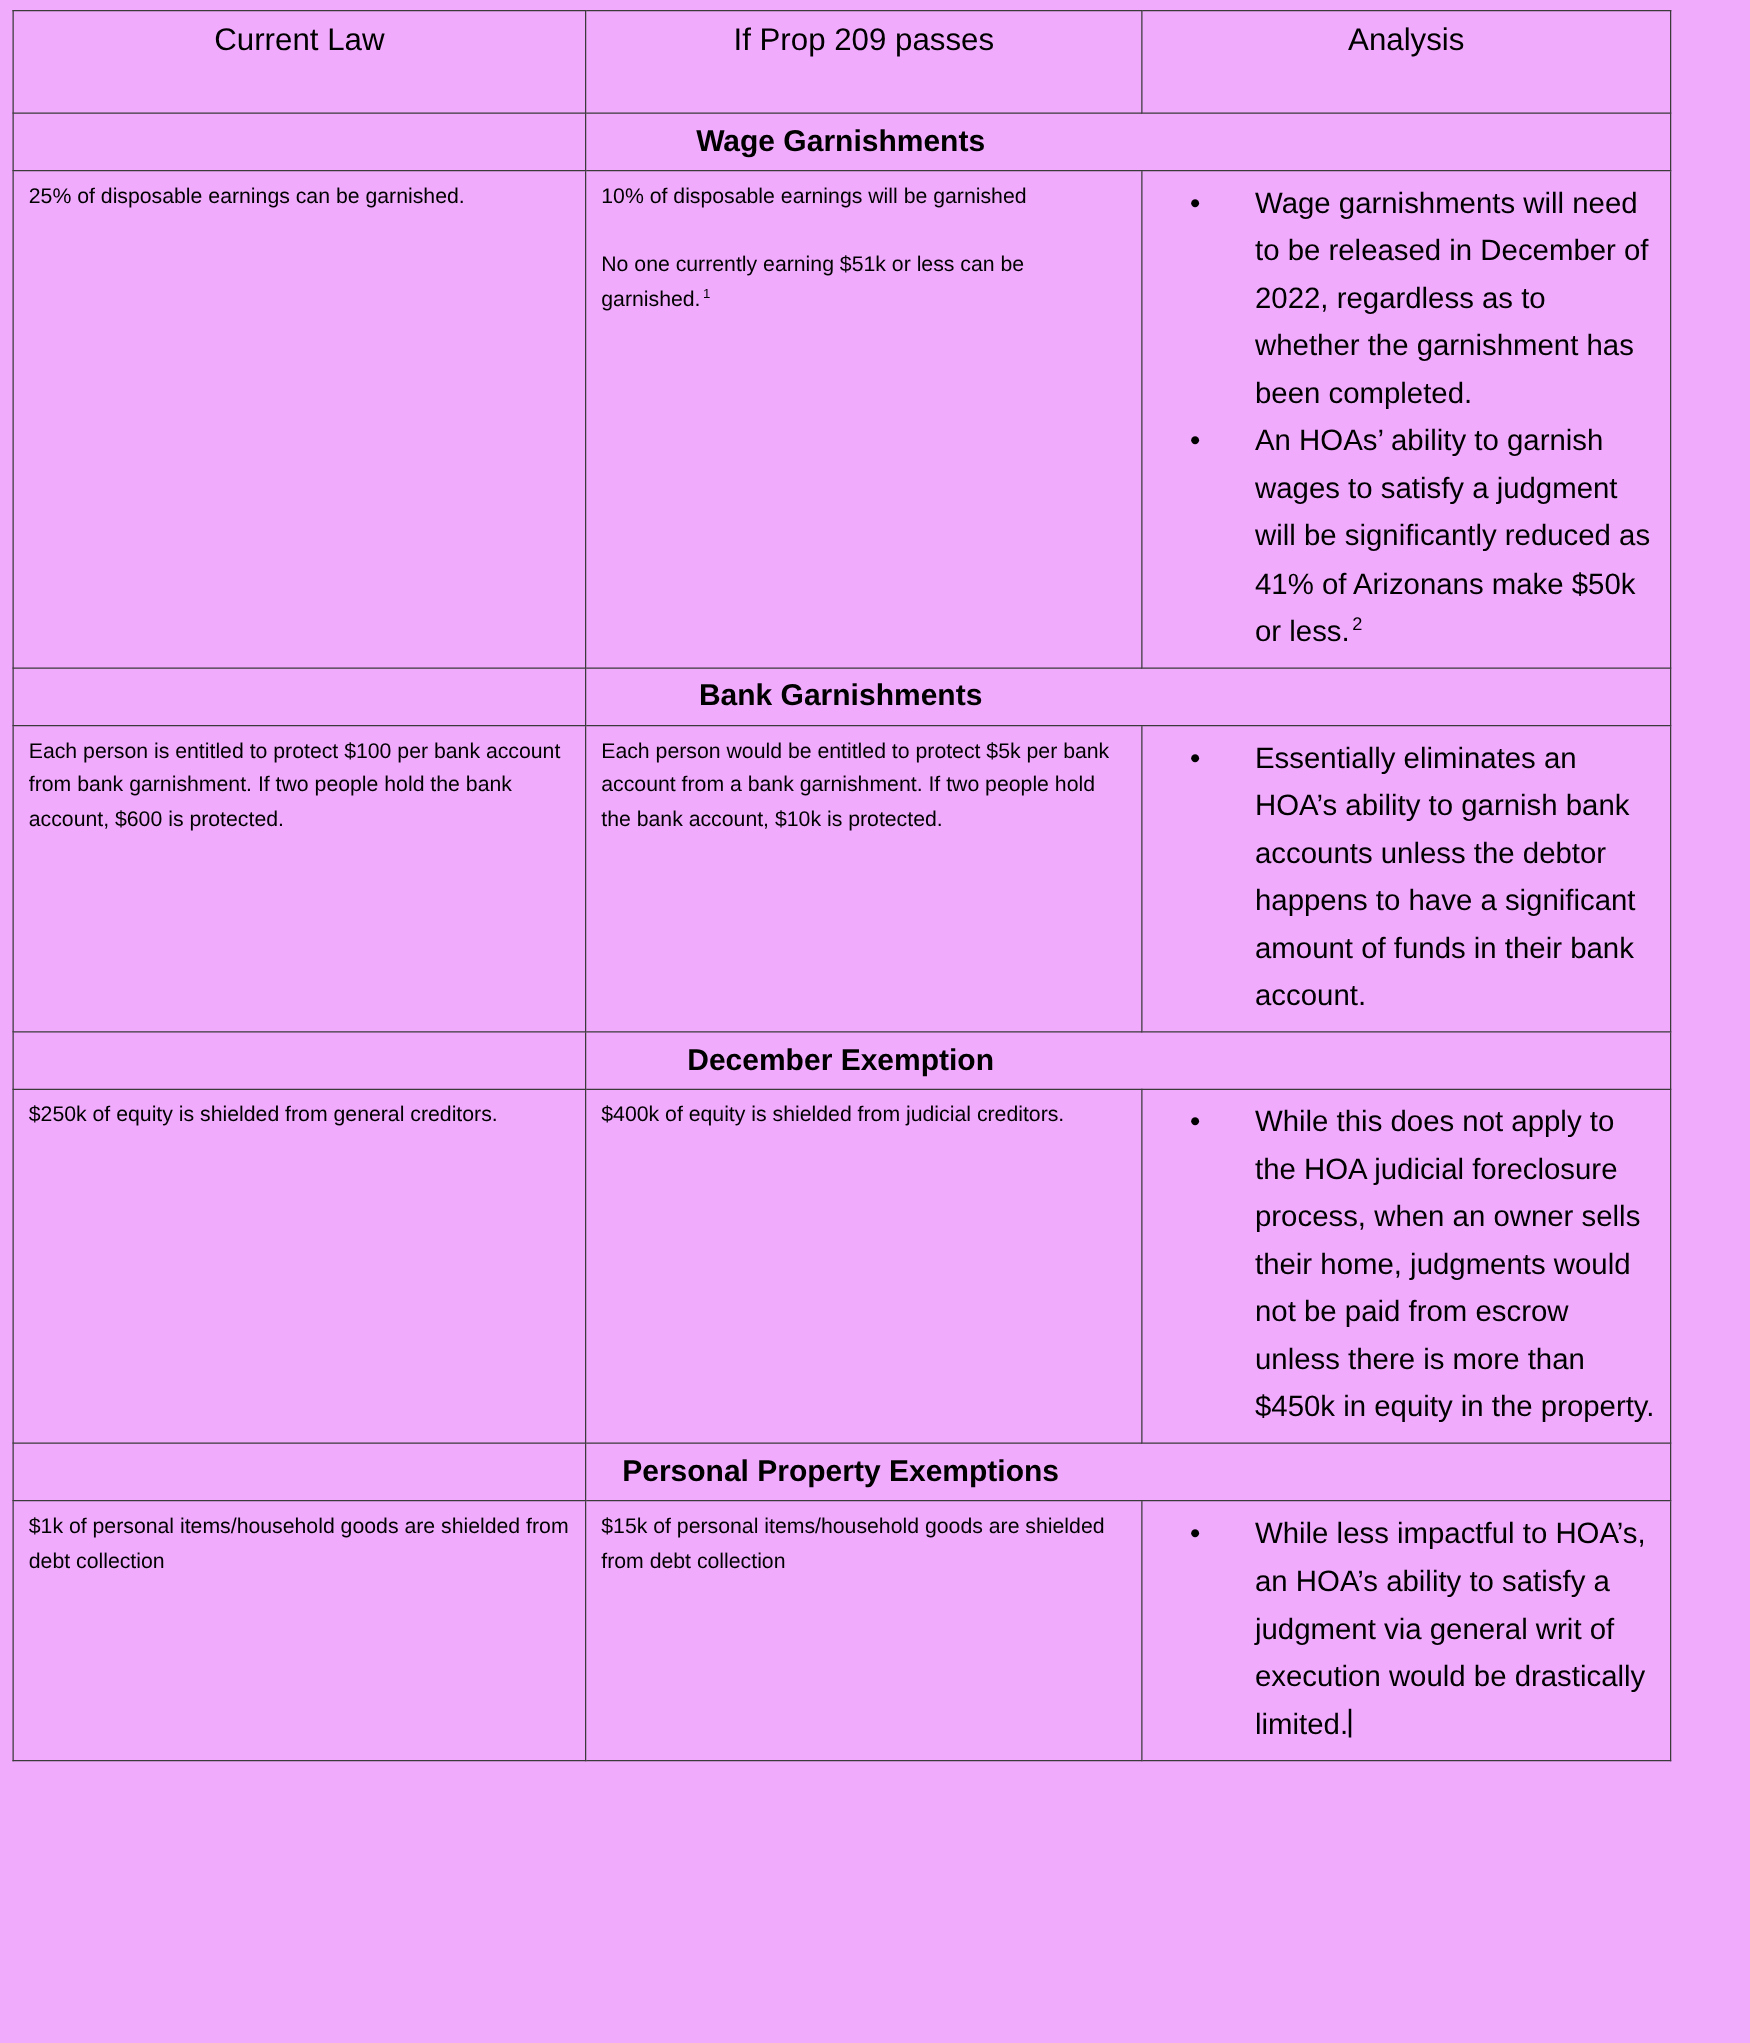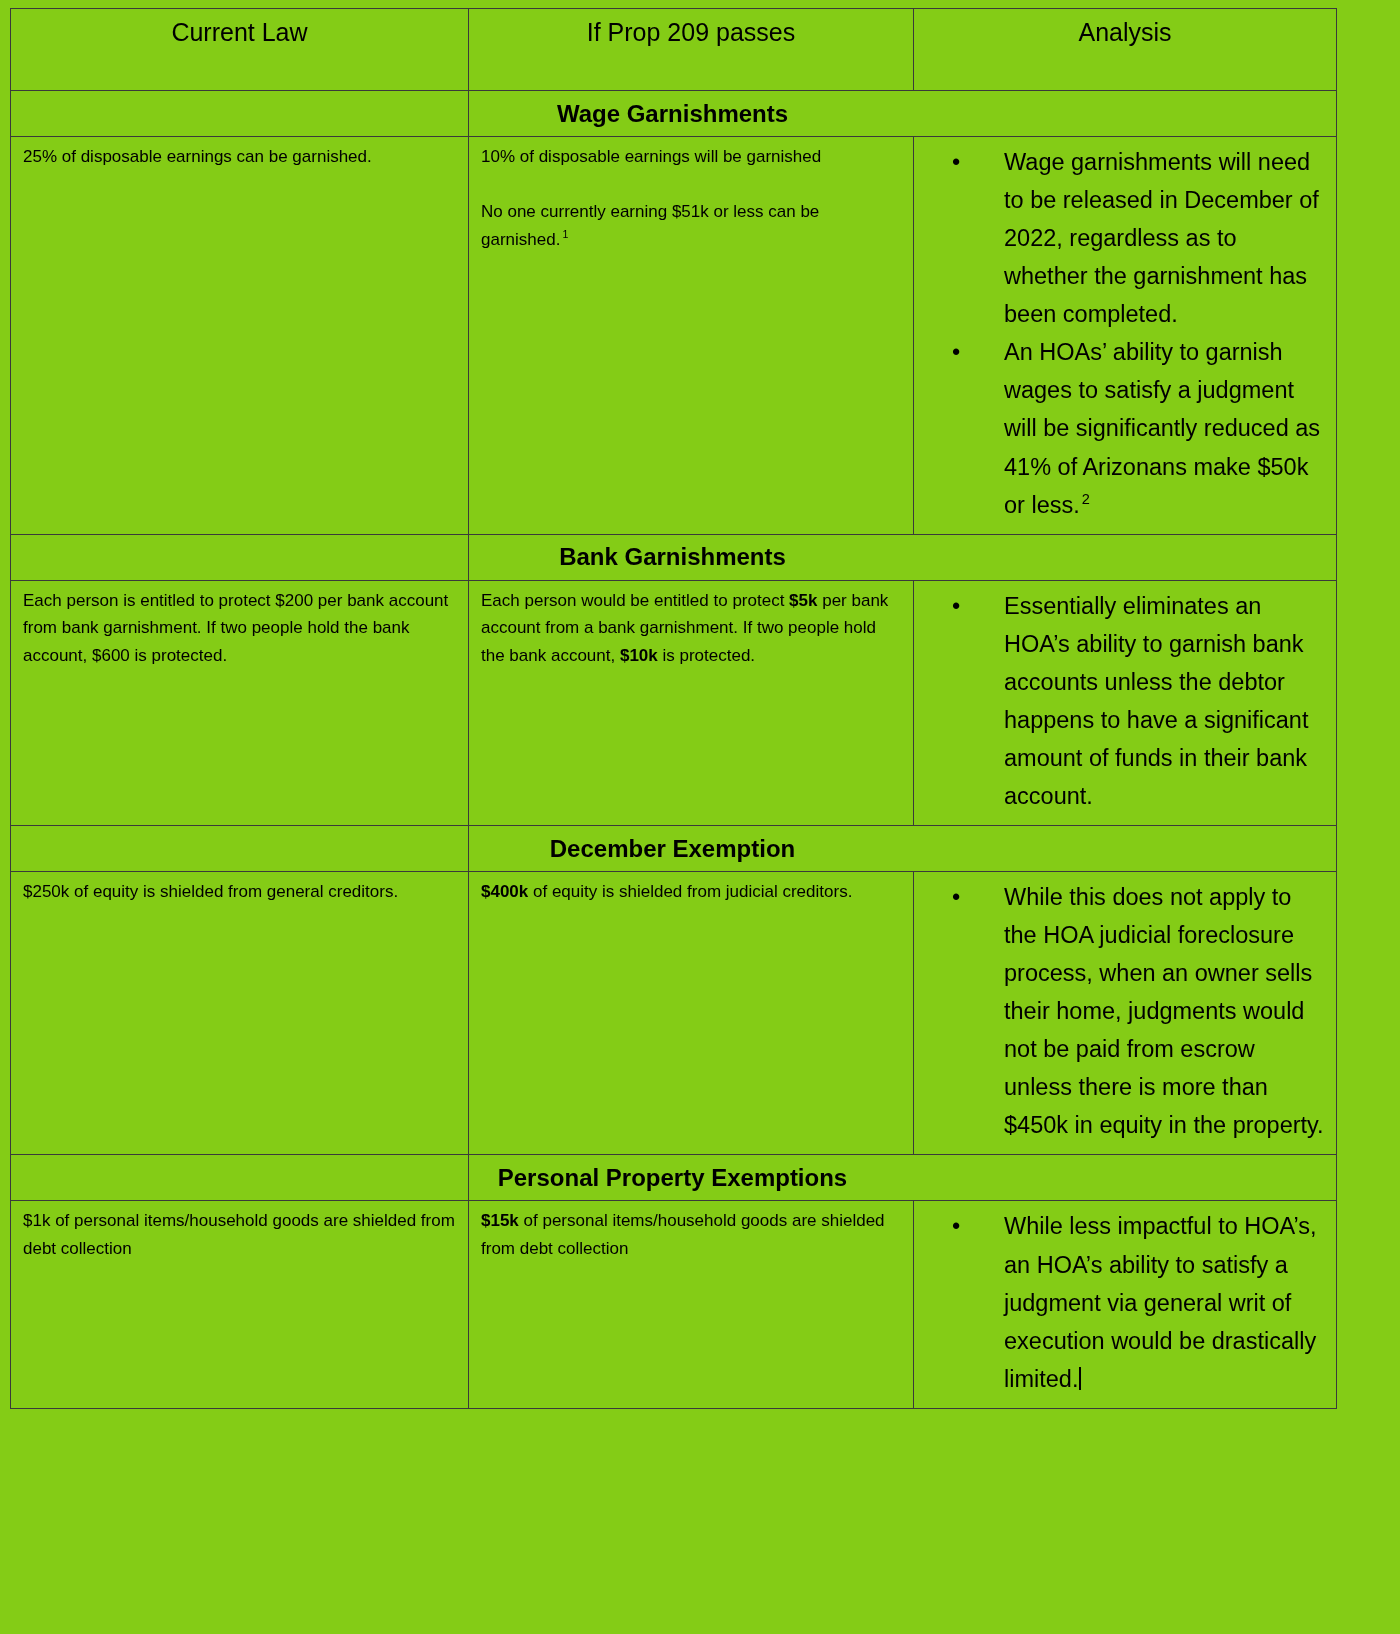--- a/index.html
+++ b/index.html
@@ -12,21 +12,21 @@
     height: 1634px;
     font-family: "Liberation Sans", sans-serif;
     color: #000000;
     overflow: hidden;
   }
 
   .doc-page {
     width: 1400px;
     height: 1634px;
     position: relative;
-    background: #84cc16;
+    background: #f0abfc;
     box-sizing: border-box;
   }
 
   table.prop-table {
     position: absolute;
     left: 10px;
     top: 8px;
     width: 1326px;
     border-collapse: collapse;
     table-layout: fixed;
@@ -91,21 +91,21 @@
     display: block;
     font-size: 17px;
     line-height: 1.62;
   }
   .cell-text p {
     margin: 0;
   }
   .cell-text p.gap {
     margin-top: 1.62em;
   }
-  .cell-text b { font-weight: bold; margin-top: 48px; }
+  .cell-text b { font-weight: normal; margin-top: 48px; }
   sup {
     font-size: 0.62em;
     vertical-align: super;
     line-height: 0;
     padding-left: 2px;
   }
 
   
   ul.analysis-list {
     margin: 0;
@@ -197,21 +197,21 @@
 
       <tr class="section-row">
         <td class="sec-left"></td>
         <td class="sec-span" colspan="2">
           <span class="sec-title">Bank Garnishments</span>
         </td>
       </tr>
       <tr>
         <td>
           <span class="cell-text">
-            <p>Each person is entitled to protect $200 per bank account from bank garnishment. If two people hold the bank account, $600 is protected.</p>
+            <p>Each person is entitled to protect $100 per bank account from bank garnishment. If two people hold the bank account, $600 is protected.</p>
           </span>
         </td>
         <td>
           <span class="cell-text">
             <p><span>Each person would be entitled to protect </span><b>$5k</b><span> per bank account from a bank garnishment. If two people hold the bank account, </span><b>$10k</b><span> is protected.</span></p>
           </span>
         </td>
         <td class="col-analysis">
           <ul class="analysis-list">
             <li>

